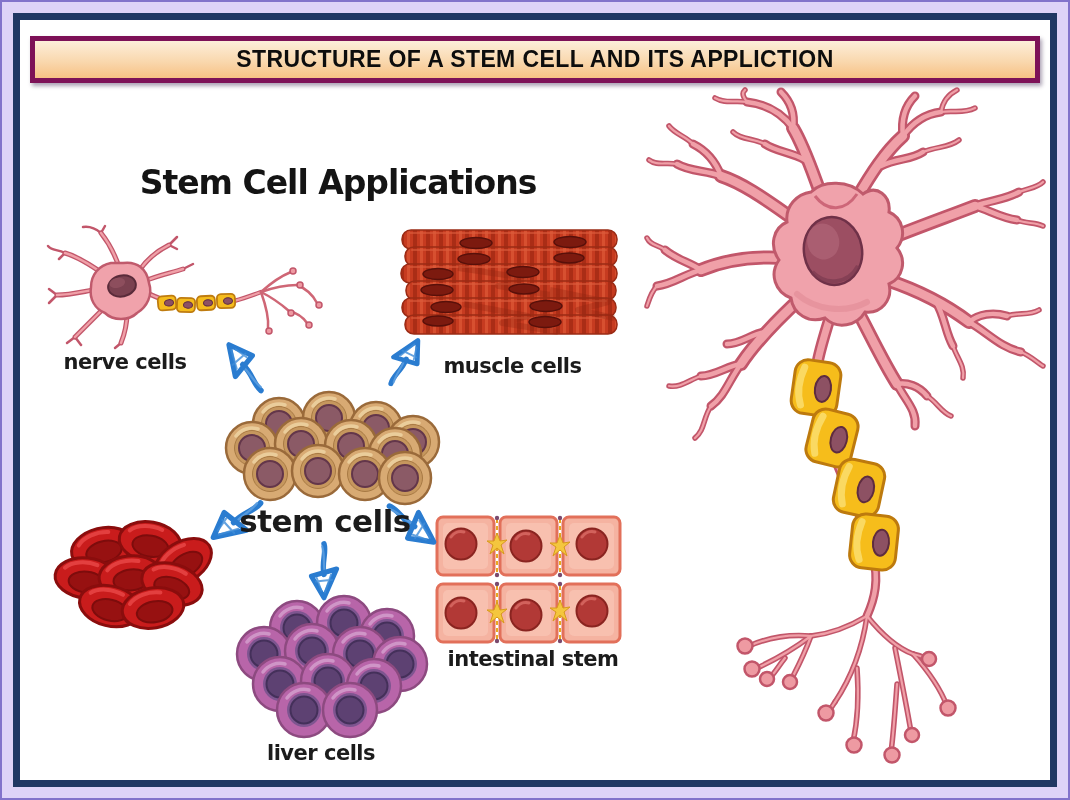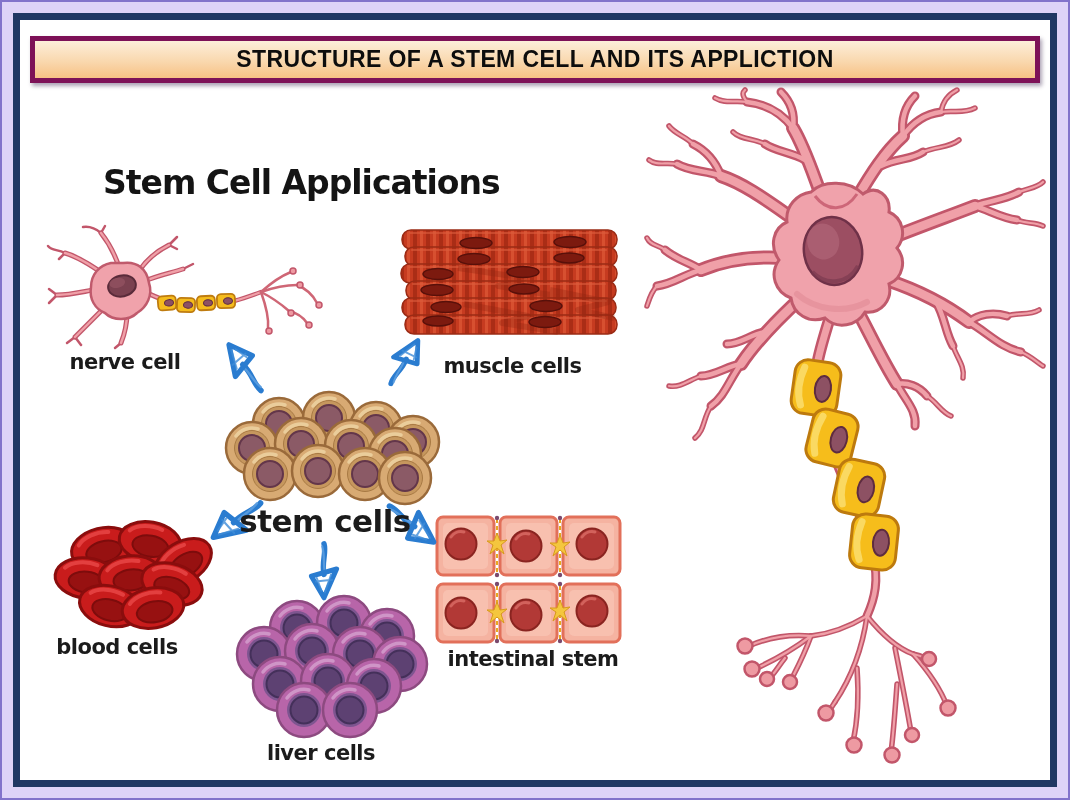--- a/index.html
+++ b/index.html
@@ -3,21 +3,21 @@
 <meta charset="utf-8">
 <style>
   html,body{margin:0;padding:0;background:#b9a8e8;}
   #root{position:relative;width:1070px;height:800px;background:#ded3f8;border:0;overflow:hidden;font-family:"DejaVu Sans",sans-serif;}
   #root::after{content:"";position:absolute;inset:0;border:2px solid #8273cb;pointer-events:none;}
   .panel{position:absolute;left:13px;top:13px;width:1044px;height:774px;box-sizing:border-box;background:#ffffff;border:7px solid #203864;}
   .banner{position:absolute;left:30px;top:36px;width:1010px;height:47px;box-sizing:border-box;
           border:5px solid #7d1157;background:linear-gradient(#fdeeda,#f9d8ae 55%,#f7c185);
           display:flex;align-items:center;justify-content:center;box-shadow:2px 3px 4px rgba(70,50,90,.45);}
   .banner-text{font-family:"Liberation Sans",sans-serif;font-weight:bold;font-size:23px;letter-spacing:.4px;color:#0d0d0d;}
-  .diagram-title{position:absolute;left:103px;top:163px;width:470px;text-align:left;
+  .diagram-title{position:absolute;left:103px;top:163px;width:470px;text-align:center;
                  font-weight:bold;font-size:33px;letter-spacing:-1px;color:#141414;}
   .cell-label{position:absolute;text-align:center;font-weight:bold;font-size:21px;letter-spacing:-.5px;color:#1b1b1b;}
   svg{position:absolute;overflow:visible;}
   .bd{stroke:#c2566a;fill:none;stroke-linecap:round;stroke-linejoin:round;}
   .bl{stroke:#f0a0a8;fill:none;stroke-linecap:round;stroke-linejoin:round;}
   .twd{stroke:#cf6675;fill:none;stroke-linecap:round;stroke-linejoin:round;}
 </style>
 </head>
 <body>
 
@@ -263,24 +263,23 @@
         <path d="M56,-1 L36,-8 M54,3 L40,8 M42,-9 L44,9" stroke="#3f8cd8" stroke-width="2.2" opacity=".8"></path>
       </g>
     </defs>
     <use href="#crayonArrow" transform="translate(82,62) rotate(-125) scale(0.93)"></use>
     <use href="#crayonArrow" transform="translate(210,55) rotate(-58) scale(0.85)"></use>
     <use href="#crayonArrow" transform="translate(82,172) rotate(144) scale(0.97)"></use>
     <use href="#crayonArrow" transform="translate(144,212) rotate(90) scale(0.9)"></use>
     <use href="#crayonArrow" transform="translate(208,175) rotate(39) scale(0.95)"></use>
   </svg>
 
-  <div class="cell-label" style="left:45px;top:350px;width:160px;">nerve cell</div>
+  <div class="cell-label" style="left:45px;top:350px;width:160px;">nerve cells</div>
   <div class="cell-label" style="left:420px;top:354px;width:185px;">muscle cells</div>
   <div class="cell-label" style="left:235px;top:503px;width:180px;font-size:31px;">stem cells</div>
-  <div class="cell-label" style="left:32px;top:635px;width:170px;">blood cells</div>
   <div class="cell-label" style="left:236px;top:741px;width:170px;text-align:center;">liver cells</div>
   <div class="cell-label" style="left:433px;top:647px;width:200px;">intestinal stem</div>
 
   <svg style="left:645px;top:88px;" width="400" height="700" viewBox="0 0 400 700">
     <defs>
       <g id="bnT">
         <path d="M178,112 C168,86 160,60 148,40"></path>
         <path d="M212,110 C226,86 240,64 258,48"></path>
         <path d="M246,150 C276,138 304,128 330,118"></path>
         <path d="M242,192 C272,202 300,216 324,234"></path>

